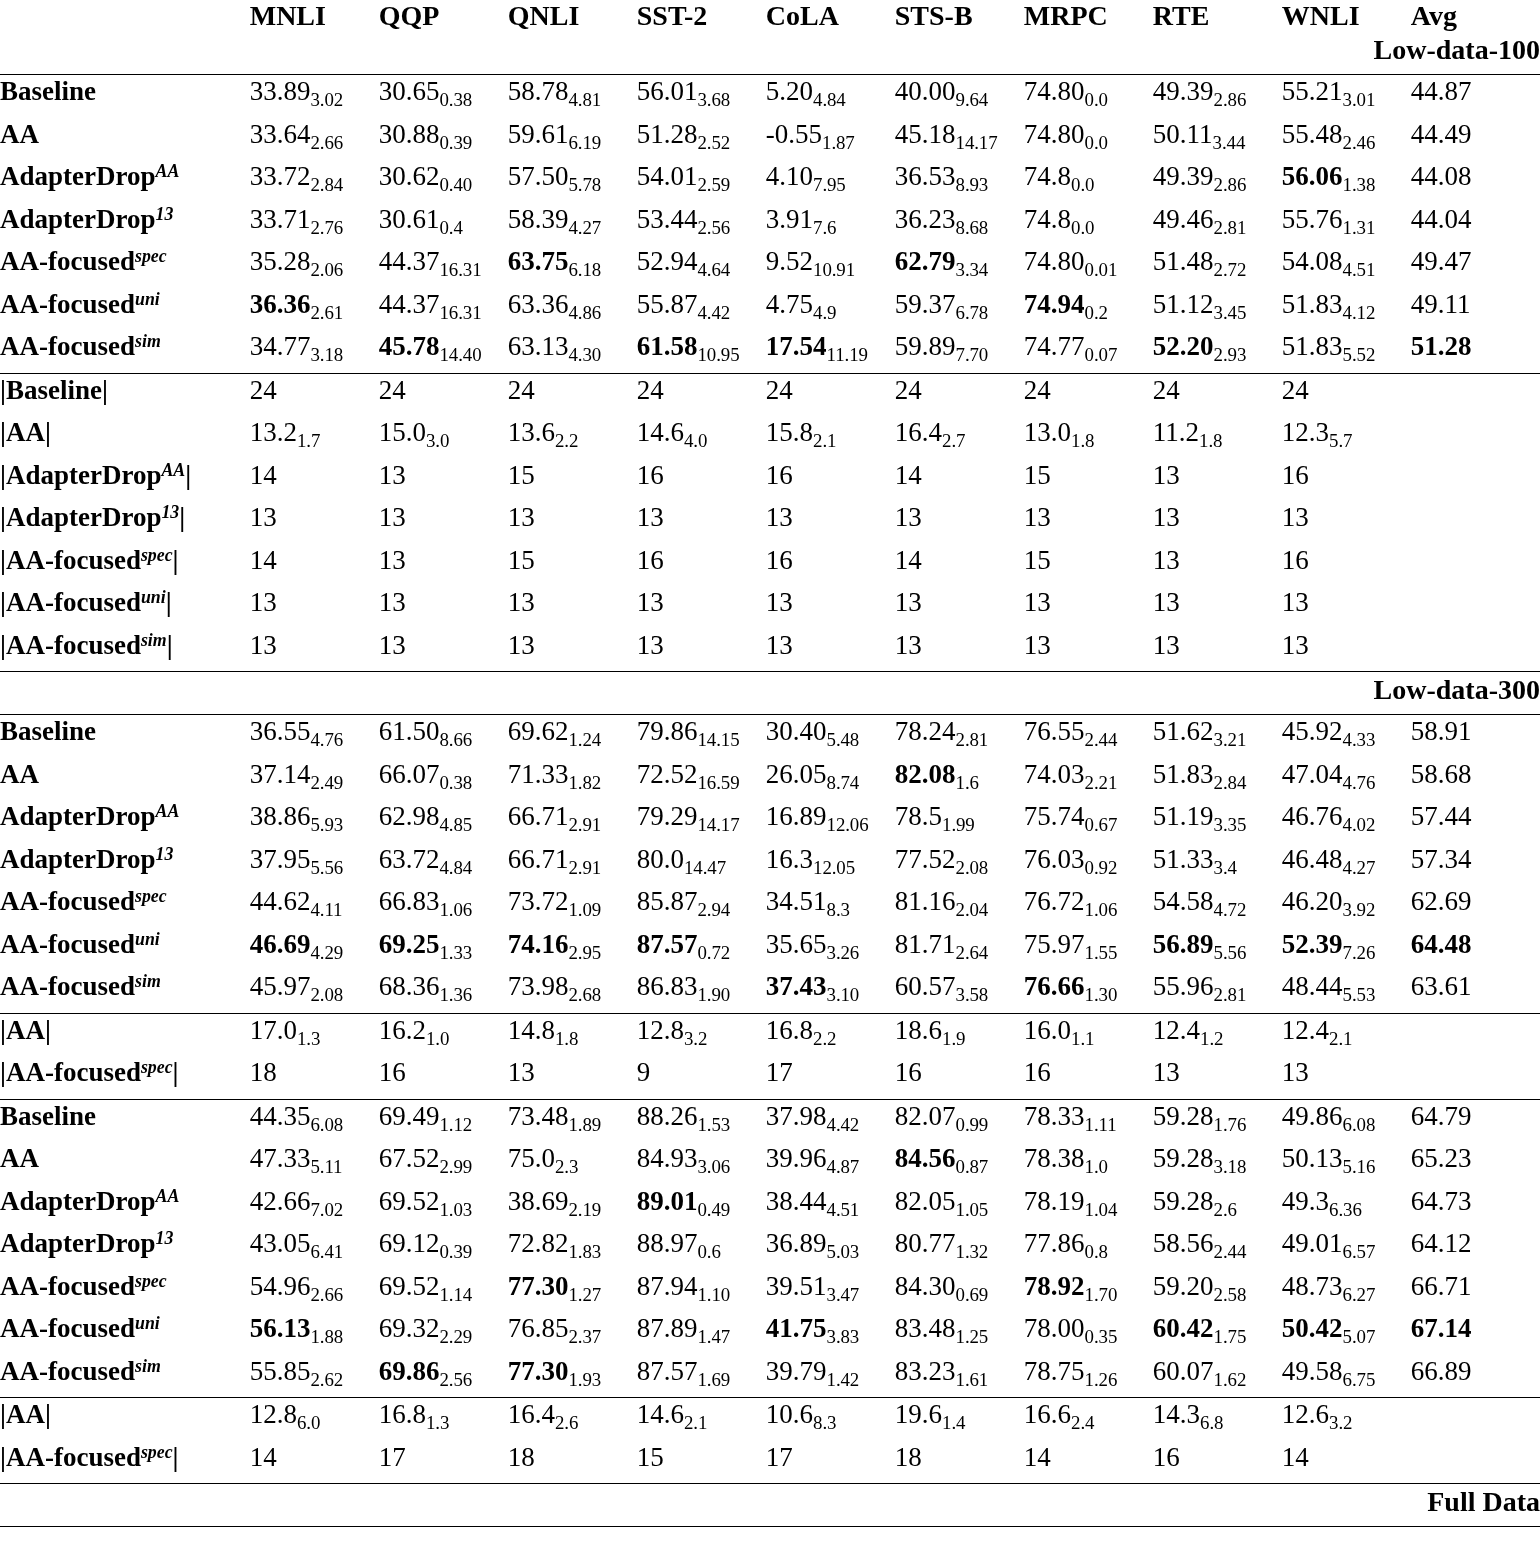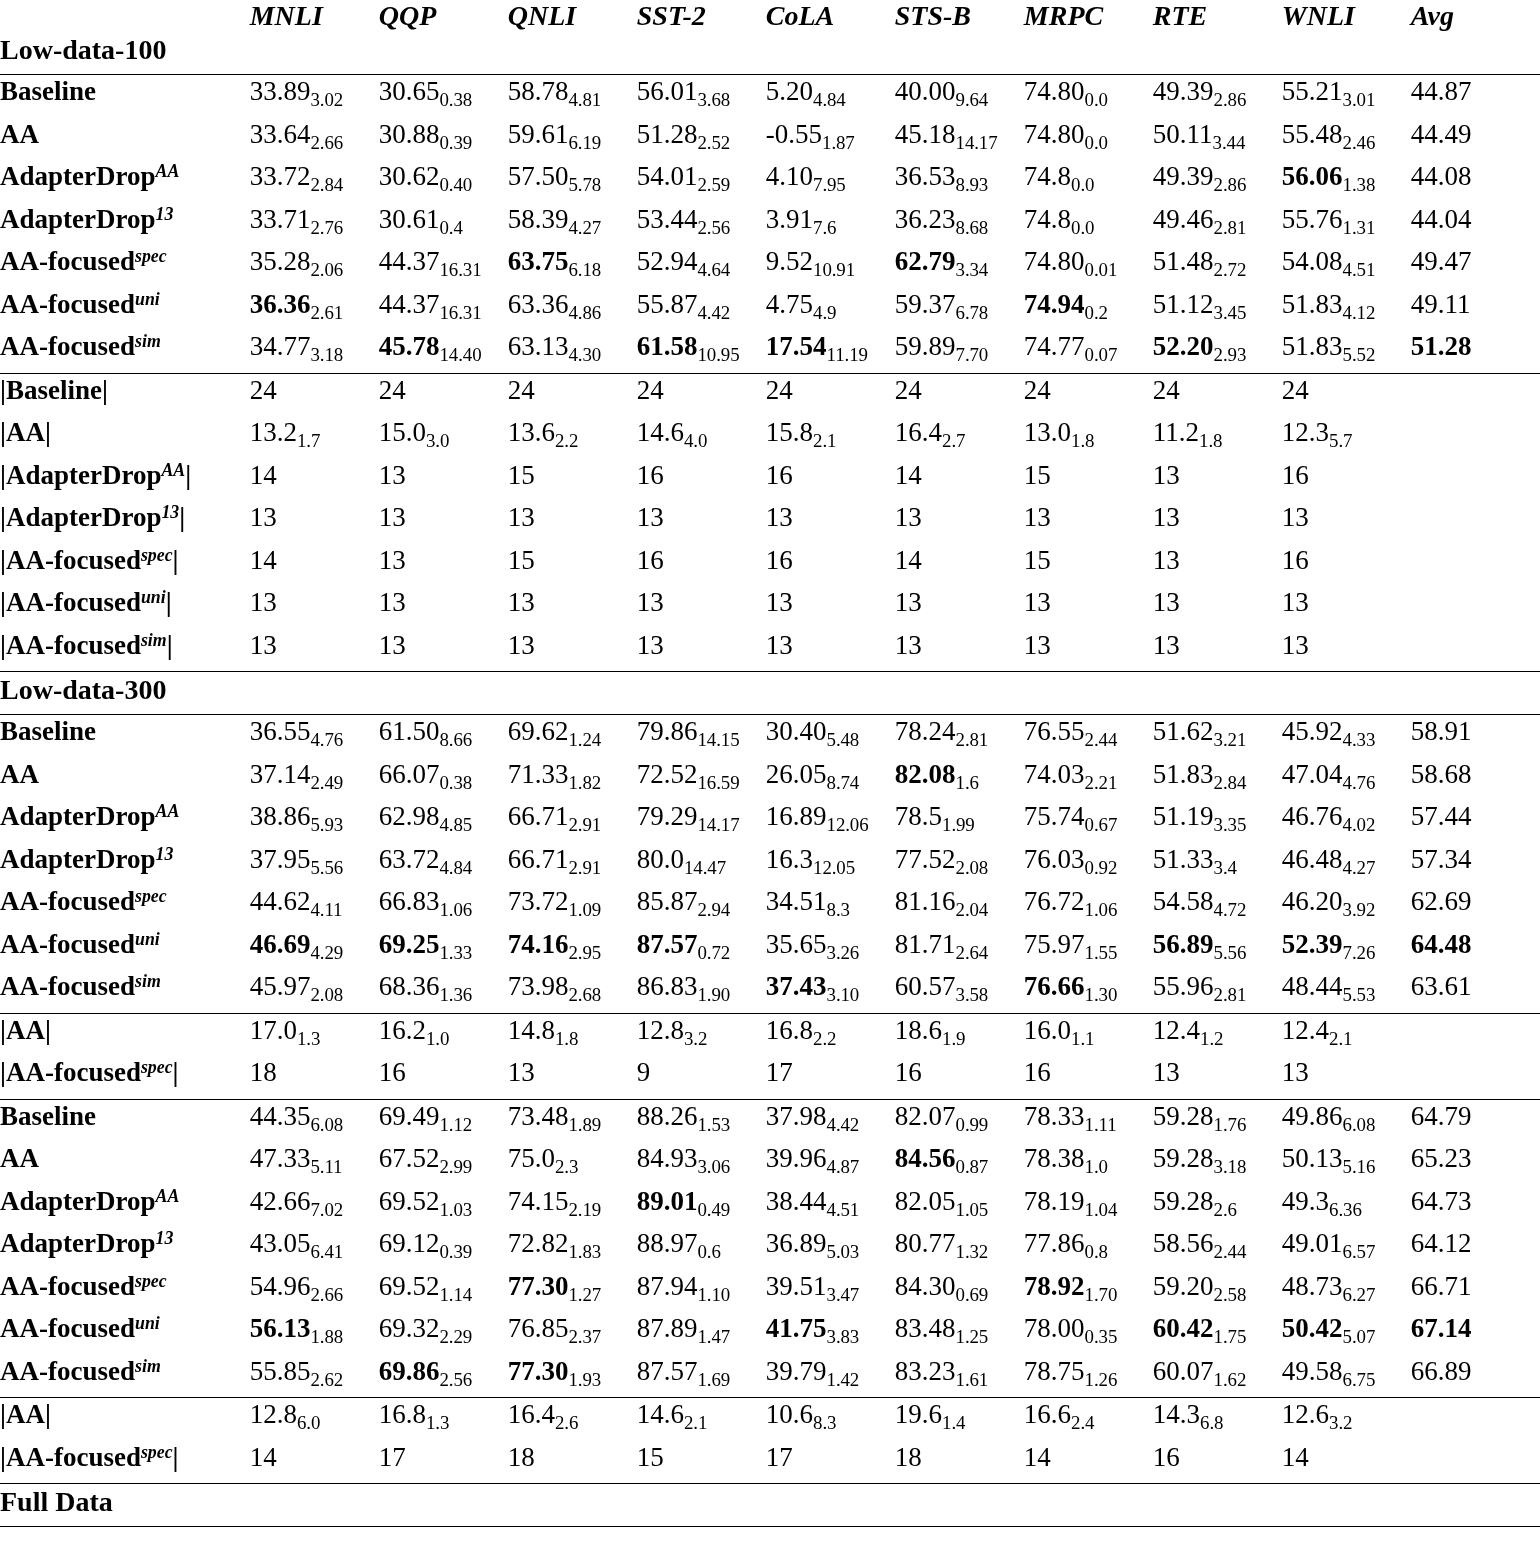--- a/index.html
+++ b/index.html
@@ -27,21 +27,20 @@
   col.c-name{width:240px;}
   col.c-d{width:124px;}
   col.c-avg{width:124px;}
   tr.rule-mid > td{border-bottom:1.6px solid #000;}
 
   .hrow th{
     font-weight:bold;
     font-size:28px;
     padding-bottom:6px;
     padding-top:4px;
-    font-style:italic;
   }
 
   td.rowname{
     font-weight:bold;
     font-size:27px;
     padding-left:4px;
   }
   td.cell{
     font-size:27px;
     padding-left:2px;
@@ -61,21 +60,21 @@
     font-weight:normal;
     letter-spacing:-0.1px;
   }
   sup.sup{
     font-size:0.66em;
     font-style:italic;
     vertical-align:0.45em;
     font-weight:bold;
   }
   tr.sectionrow td{
-    text-align:left;
+    text-align:right;
     font-weight:bold;
     font-size:28px;
     height:40px;
     padding-top:2px;
   }
   .pad-extra{padding-left:10px;}
 </style>
 </head>
 <body>
 
@@ -438,21 +437,21 @@
           <td class="cell"><span class="b">84.56</span><sub class="sd">0.87</sub></td>
           <td class="cell"><span>78.38</span><sub class="sd">1.0</sub></td>
           <td class="cell"><span>59.28</span><sub class="sd">3.18</sub></td>
           <td class="cell"><span>50.13</span><sub class="sd">5.16</sub></td>
           <td class="cell"><span>65.23</span></td>
         </tr>
         <tr class="datarow">
           <td class="rowname"><span>AdapterDrop</span><sup class="sup">AA</sup></td>
           <td class="cell"><span>42.66</span><sub class="sd">7.02</sub></td>
           <td class="cell"><span>69.52</span><sub class="sd">1.03</sub></td>
-          <td class="cell"><span>74.15</span><sub class="sd">2.19</sub></td>
+          <td class="cell"><span>38.69</span><sub class="sd">2.19</sub></td>
           <td class="cell"><span class="b">89.01</span><sub class="sd">0.49</sub></td>
           <td class="cell"><span>38.44</span><sub class="sd">4.51</sub></td>
           <td class="cell"><span>82.05</span><sub class="sd">1.05</sub></td>
           <td class="cell"><span>78.19</span><sub class="sd">1.04</sub></td>
           <td class="cell"><span>59.28</span><sub class="sd">2.6</sub></td>
           <td class="cell"><span>49.3</span><sub class="sd">6.36</sub></td>
           <td class="cell"><span>64.73</span></td>
         </tr>
         <tr class="datarow">
           <td class="rowname"><span>AdapterDrop</span><sup class="sup">13</sup></td>

